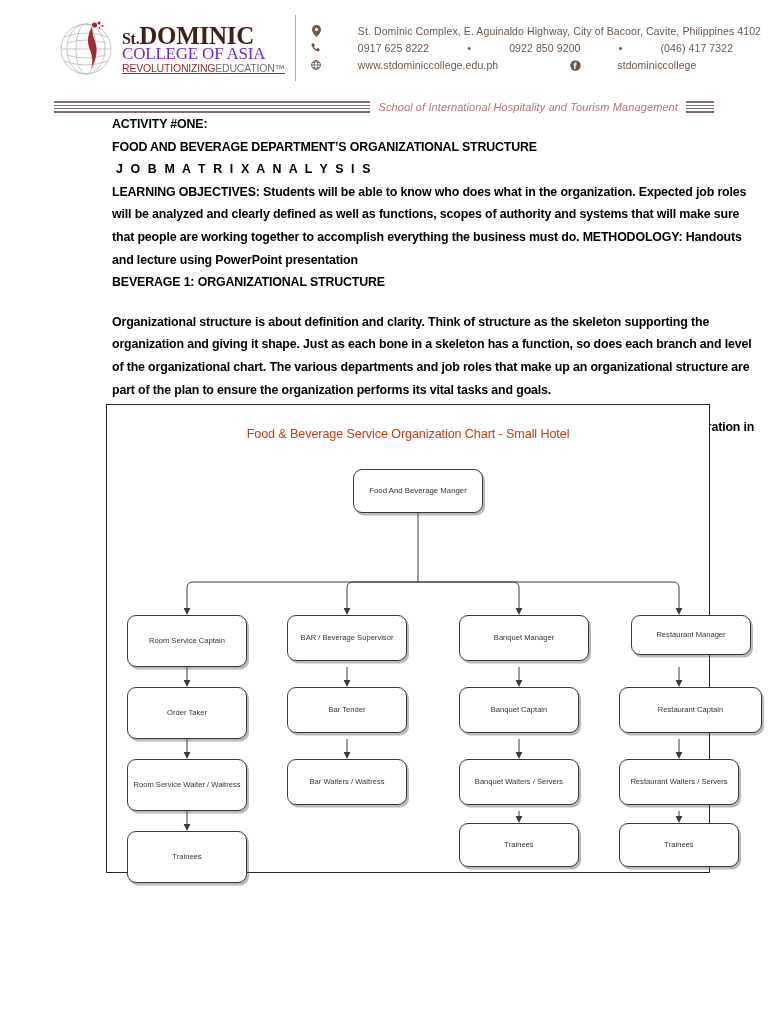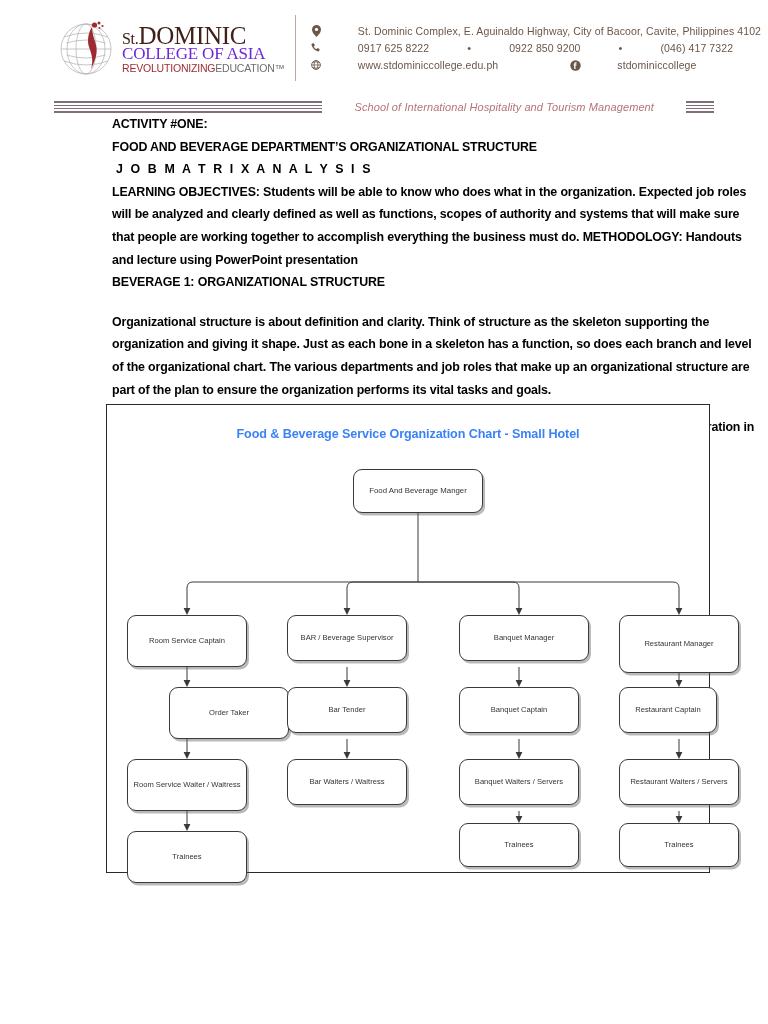--- a/index.html
+++ b/index.html
@@ -42,41 +42,42 @@
   .logo-globe svg { display: block; }
   .logo-text {
     margin-left: 2px;
     line-height: 1;
     color: #4a2b21;
   }
   .logo-l1 {
     font-family: "Liberation Serif", serif;
     font-size: 25px;
     letter-spacing: -0.3px;
-    font-weight: 400;
+    font-weight: 700;
     white-space: nowrap;
     color: #3f2118;
   }
   .logo-l1 .sm { font-size: 16px; }
   .logo-l2 {
     font-family: "Liberation Serif", serif;
     font-size: 17px;
     font-weight: 400;
     letter-spacing: -0.2px;
     white-space: nowrap;
     margin-top: -3px;
     color: #6d28d9;
   }
   .logo-l3 {
     font-family: "Liberation Sans", sans-serif;
     font-size: 10.5px;
     letter-spacing: -0.2px;
     white-space: nowrap;
     margin-top: 1px;
     color: #9d2a33;
+    text-decoration: underline;
   }
   .logo-l3 .grey { color: #6d6e71; }
 
   .header-sep {
     width: 1px;
     height: 66px;
     background: #b9a79c;
     margin: 0 14px 0 10px;
     flex: none;
   }
@@ -101,21 +102,20 @@
   .gap { display:inline-block; width: 9px; }
 
   
   .divider {
     position: absolute;
     left: 54px; top: 100px;
     width: 660px;
     height: 14px;
     display: flex;
     align-items: center;
-    gap: 24px;
   }
   .rule-stack {
     flex: 1;
     display: flex;
     flex-direction: column;
     justify-content: center;
     gap: 2px;
   }
   .rule-stack.short { flex: none; width: 28px; }
   .rule-stack i {
@@ -169,22 +169,22 @@
     box-sizing: border-box;
     background: #fff;
   }
   .chart-title {
     position: absolute;
     left: 0; top: 22px;
     width: 100%;
     text-align: center;
     font-family: "Liberation Sans", sans-serif;
     font-size: 12.6px;
-    font-weight: bold;
-    color: #3b82f6;
+    font-weight: normal;
+    color: #c2410c;
     letter-spacing: -0.1px;
   }
   .svg-layer {
     position: absolute;
     left: 0; top: 0;
     width: 604px;
     height: 469px;
   }
   .node {
     position: absolute;
@@ -373,31 +373,31 @@
       <polygon points="412,418 408.6,411 415.4,411"></polygon>
       <polygon points="572,282 568.6,275 575.4,275"></polygon>
       <polygon points="572,354 568.6,347 575.4,347"></polygon>
       <polygon points="572,418 568.6,411 575.4,411"></polygon>
     </g>
   </svg>
 
   <div class="node" style="left:20px; top:210px; width:120px; height:52px;">Room Service Captain</div>
 
   <div class="node root" style="left:246px; top:64px; width:130px; height:44px;">Food And Beverage Manger</div>
-  <div class="node" style="left:20px; top:282px; width:120px; height:52px;margin-left:42px;">Order Taker</div>
+  <div class="node" style="left:20px; top:282px; width:120px; height:52px;">Order Taker</div>
   <div class="node" style="left:20px; top:354px; width:120px; height:52px;">Room Service Waiter / Waitress</div>
   <div class="node" style="left:20px; top:426px; width:120px; height:52px;">Trainees</div>
 
   <div class="node" style="left:180px; top:210px; width:120px; height:46px;">BAR / Beverage Supervisor</div>
   <div class="node" style="left:180px; top:282px; width:120px; height:46px;">Bar Tender</div>
   <div class="node" style="left:180px; top:354px; width:120px; height:46px;text-align:right;">Bar Waiters / Waitress</div>
 
   <div class="node" style="left:352px; top:210px; width:130px; height:46px;">Banquet Manager</div>
   <div class="node" style="left:352px; top:282px; width:120px; height:46px;">Banquet Captain</div>
   <div class="node" style="left:352px; top:354px; width:120px; height:46px;">Banquet Waiters / Servers</div>
   <div class="node" style="left:352px; top:418px; width:120px; height:44px;">Trainees</div>
 
-  <div class="node" style="left:512px; top:210px; width:120px; height:58px;">Restaurant Manager</div>
-  <div class="node" style="left:512px; top:282px; width:98px; height:46px;">Restaurant Captain</div>
+  <div class="node" style="left:524px; top:210px; width:120px; height:40px;">Restaurant Manager</div>
+  <div class="node" style="left:512px; top:282px; width:143px; height:46px;">Restaurant Captain</div>
   <div class="node" style="left:512px; top:354px; width:120px; height:46px;">Restaurant Waiters / Servers</div>
   <div class="node" style="left:512px; top:418px; width:120px; height:44px;">Trainees</div>
 
 </div>
 
 </body></html>

